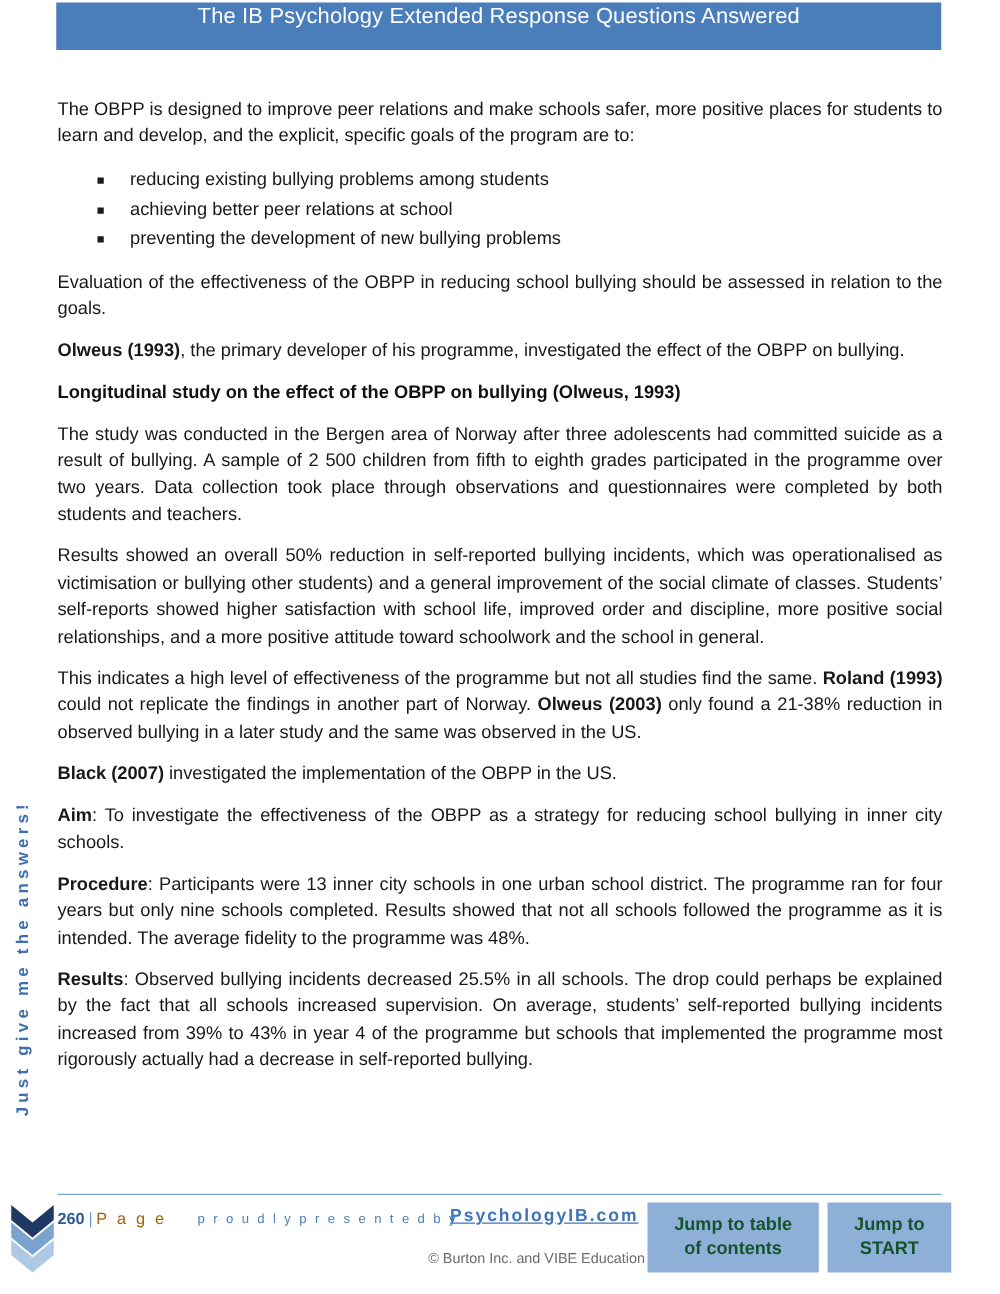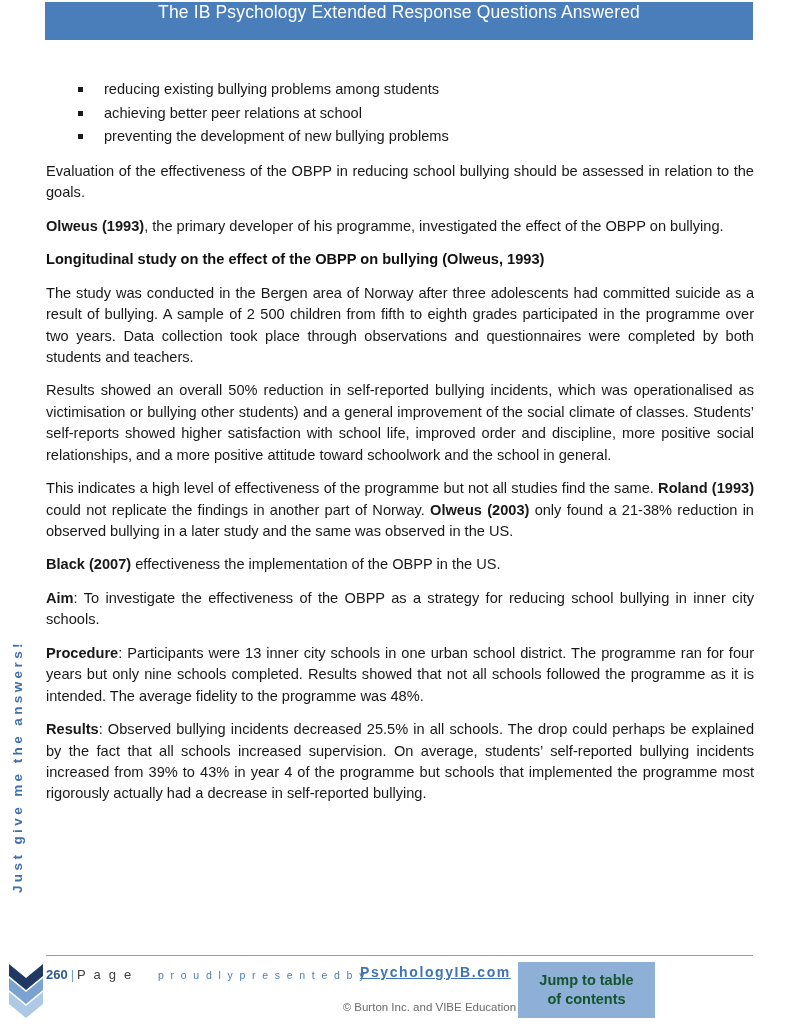--- a/index.html
+++ b/index.html
@@ -132,21 +132,21 @@
     font-size: 13px;
     color: #4a7ebb;
     white-space: nowrap;
   }
   .page-no .num {
     font-weight: bold;
     color: #2a5a94;
     letter-spacing: 0;
   }
   .page-no .sep { color: #6e9bce; margin: 0 3px; }
-  .page-no .word { letter-spacing: 2.2px; color: #404040; }
+  .page-no .word { letter-spacing: 2.2px; color: #a16207; }
 
   .presented {
     position: absolute;
     left: 112px;
     top: 7px;
     font-size: 10.5px;
     color: #4a7ebb;
     letter-spacing: 1.9px;
     white-space: nowrap;
   }
@@ -205,20 +205,21 @@
 <div class="header-bar">
   <div class="header-title">The IB Psychology Extended Response Questions Answered</div>
 </div>
 
 <div class="side-tab">
   <div class="side-tab-text">Just give me the answers!</div>
 </div>
 
 <div class="content">
 
+  <p class="para">The OBPP is designed to improve peer relations and make schools safer, more positive places for students to learn and develop, and the explicit, specific goals of the program are to:</p>
 
   <ul class="bullets">
     <li>
       <span class="sq-bullet"></span>
       <span>reducing existing bullying problems among students</span>
     </li>
     <li>
       <span class="sq-bullet"></span>
       <span>achieving better peer relations at school</span>
     </li>
@@ -233,21 +234,21 @@
   <p class="para"><span class="bold">Olweus (1993)</span><span>, the primary developer of his programme, investigated the effect of the OBPP on bullying.</span></p>
 
   <p class="heading">Longitudinal study on the effect of the OBPP on bullying (Olweus, 1993)</p>
 
   <p class="para">The study was conducted in the Bergen area of Norway after three adolescents had committed suicide as a result of bullying. A sample of 2 500 children from fifth to eighth grades participated in the programme over two years. Data collection took place through observations and questionnaires were completed by both students and teachers.</p>
 
   <p class="para">Results showed an overall 50% reduction in self-reported bullying incidents, which was operationalised as victimisation or bullying other students) and a general improvement of the social climate of classes. Students’ self-reports showed higher satisfaction with school life, improved order and discipline, more positive social relationships, and a more positive attitude toward schoolwork and the school in general.</p>
 
   <p class="para"><span>This indicates a high level of effectiveness of the programme but not all studies find the same. </span><span class="bold">Roland (1993)</span><span> could not replicate the findings in another part of Norway. </span><span class="bold">Olweus (2003)</span><span> only found a 21-38% reduction in observed bullying in a later study and the same was observed in the US.</span></p>
 
-  <p class="para"><span class="bold">Black (2007)</span><span> effectiveness the implementation of the OBPP in the US.</span></p>
+  <p class="para"><span class="bold">Black (2007)</span><span> investigated the implementation of the OBPP in the US.</span></p>
 
   <p class="para"><span class="bold">Aim</span><span>: To investigate the effectiveness of the OBPP as a strategy for reducing school bullying in inner city schools.</span></p>
 
   <p class="para"><span class="bold">Procedure</span><span>: Participants were 13 inner city schools in one urban school district. The programme ran for four years but only nine schools completed. Results showed that not all schools followed the programme as it is intended. The average fidelity to the programme was 48%.</span></p>
 
   <p class="para"><span class="bold">Results</span><span>: Observed bullying incidents decreased 25.5% in all schools. The drop could perhaps be explained by the fact that all schools increased supervision. On average, students’ self-reported bullying incidents increased from 39% to 43% in year 4 of the programme but schools that implemented the programme most rigorously actually had a decrease in self-reported bullying.</span></p>
 
 </div>
 
 <div class="footer-rule"></div>
@@ -272,14 +273,20 @@
 
   <div class="copyright">© Burton Inc. and VIBE Education Ltd 2014</div>
 
   <div class="jump-btn jump-toc">
     <div>
       <span>Jump to table</span><br>
       <span>of contents</span>
     </div>
   </div>
 
+  <div class="jump-btn jump-start">
+    <div>
+      <span>Jump to</span><br>
+      <span>START</span>
+    </div>
+  </div>
 
 </div>
 
 </body></html>

